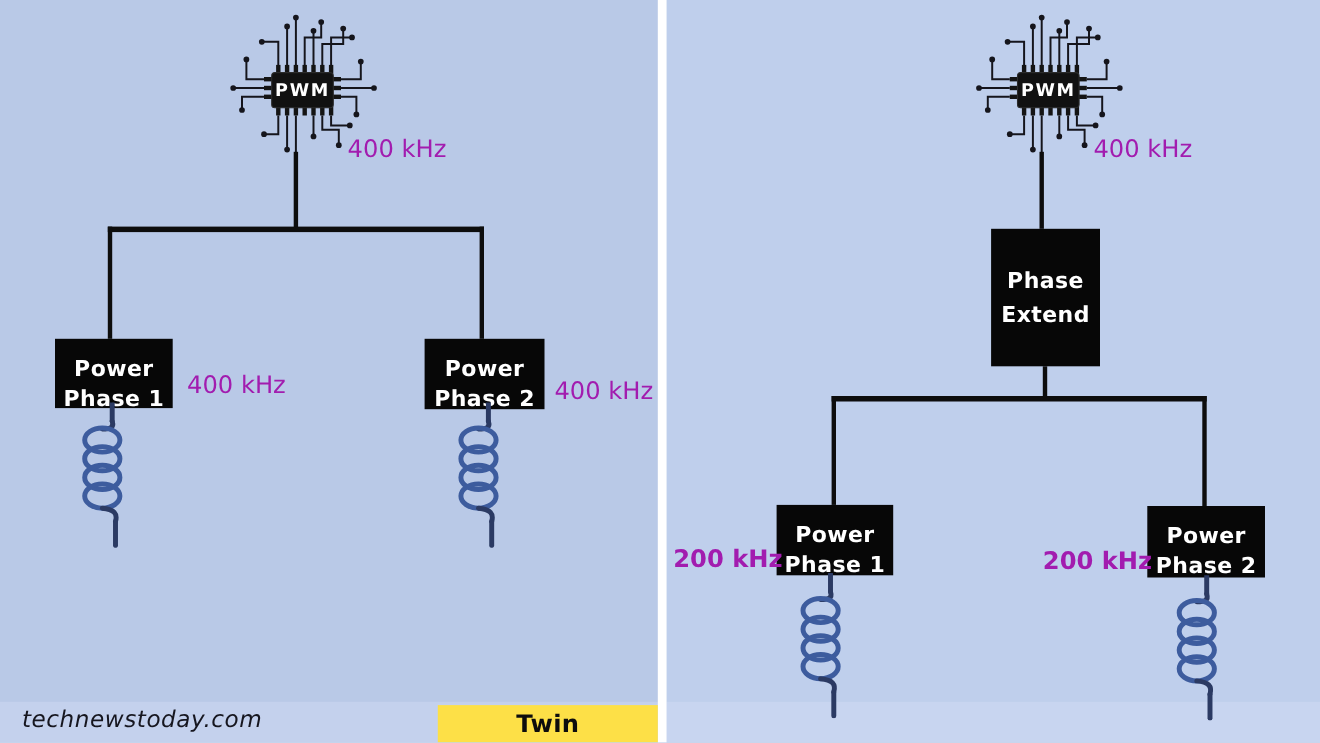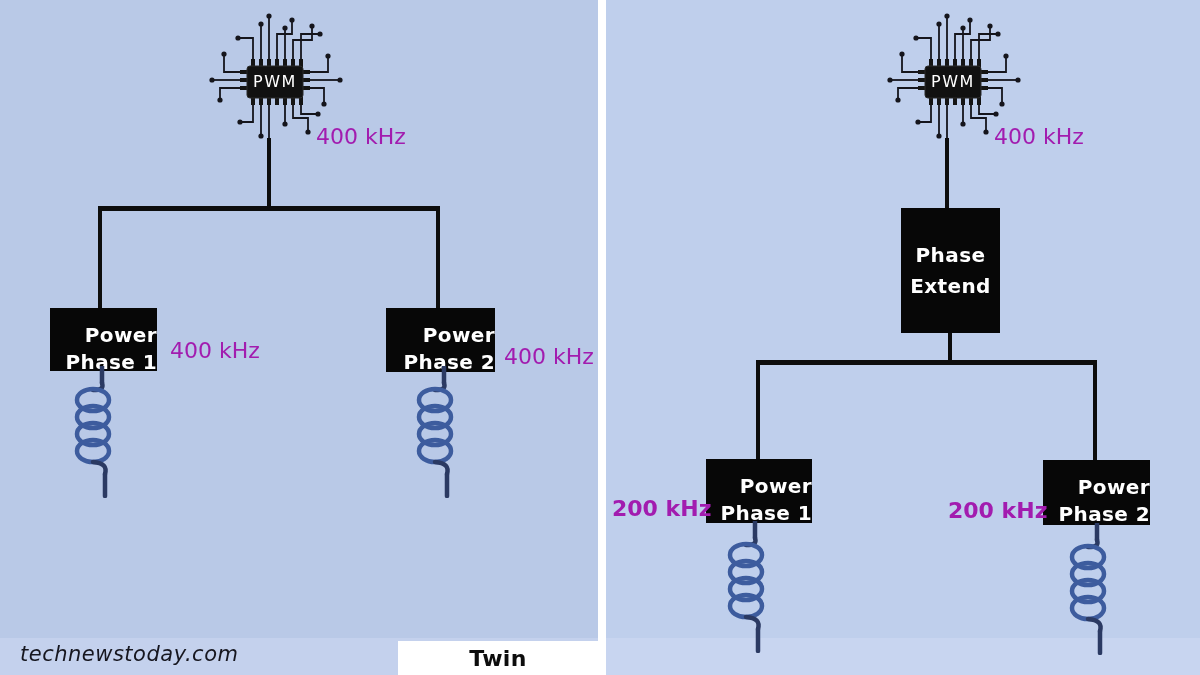--- a/index.html
+++ b/index.html
@@ -7,30 +7,30 @@
   #stage{position:relative;width:1200px;height:675px;overflow:hidden;background:#bacae8;}
   .panel{position:absolute;top:0;height:675px;}
   #panel-left{left:0;width:598px;background:#b9c9e7;}
   #panel-right{left:606px;width:594px;background:#bfcfec;}
   .footer-band{position:absolute;top:638px;height:37px;}
   #footer-left{left:0;width:598px;background:#c4d1ed;}
   #footer-right{left:606px;width:594px;background:#c8d5f0;}
   #divider{position:absolute;left:598px;top:0;width:8px;height:675px;background:#ffffff;}
   .vline,.hline{position:absolute;background:#0d0d0d;}
   .black-box{position:absolute;background:#070707;color:#ffffff;font-weight:bold;
-    text-align:right;letter-spacing:0.4px;}
+    text-align:center;letter-spacing:0.4px;}
   .phase-box{font-size:20px;line-height:27px;padding-top:14px;box-sizing:border-box;}
   .doubler-box{font-size:20px;line-height:31px;display:flex;flex-direction:column;
     align-items:center;justify-content:center;}
   .freq-label{position:absolute;font-size:22px;color:#a21caf;white-space:nowrap;}
   .freq-left{text-align:center;font-weight:bold;}
   .chip-wrap{position:absolute;width:150px;height:145px;}
   .chip-label{position:absolute;width:56px;height:32px;line-height:32px;text-align:center;
-    color:#ffffff;font-weight:normal;font-size:16px;letter-spacing:1.5px;}
-  .caption-box{position:absolute;top:641px;height:34px;background:#ffffff;
+    color:#ffffff;font-weight:bold;font-size:16px;letter-spacing:1.5px;}
+  .caption-box{position:absolute;top:641px;height:34px;background:#fde047;
     display:flex;align-items:center;justify-content:center;}
   .caption-text{font-size:22px;font-weight:bold;color:#0d0d0d;letter-spacing:0.3px;}
   #watermark{position:absolute;left:20px;top:642px;font-size:21px;font-style:italic;
     color:#16161f;letter-spacing:0.5px;}
   .ind-wrap{position:absolute;width:64px;height:132px;}
   svg{display:block;}
 </style>
 </head>
 <body>
 

